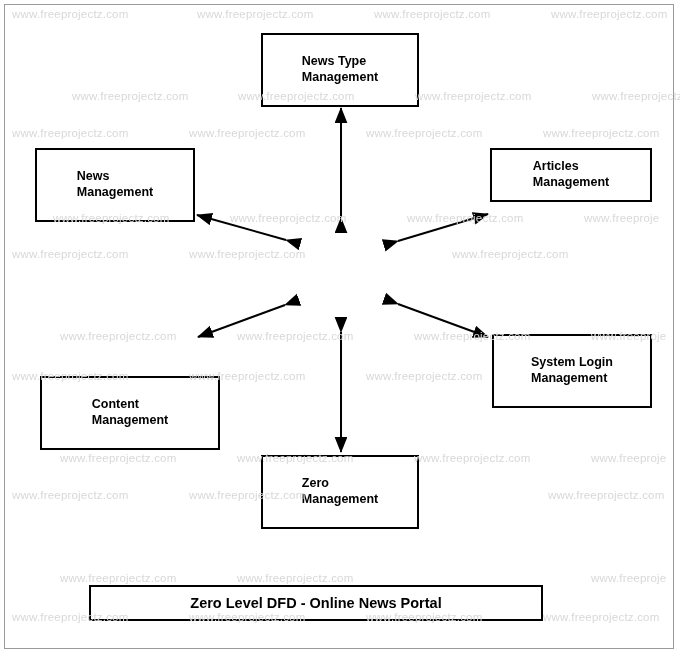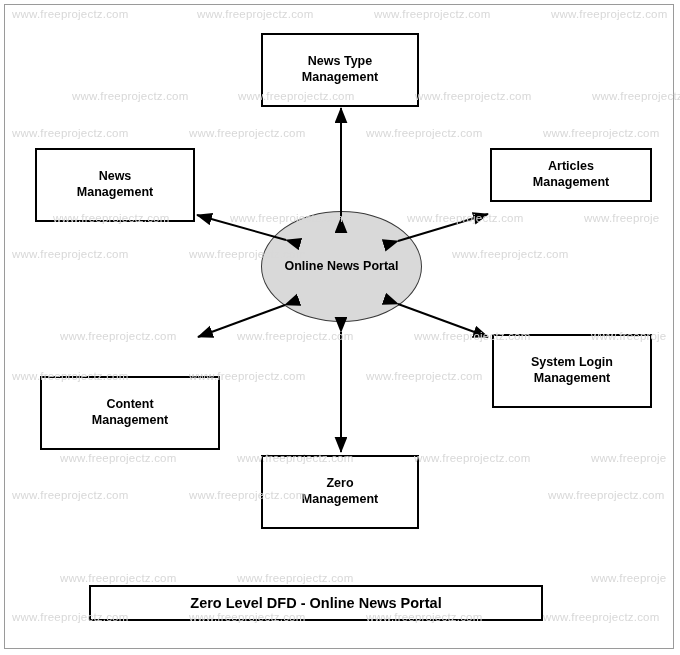--- a/index.html
+++ b/index.html
@@ -52,21 +52,21 @@
     height: 655px;
     z-index: 2;
   }
   .node {
     position: absolute;
     border: 2px solid #000000;
     background: #ffffff;
     display: flex;
     align-items: center;
     justify-content: center;
-    text-align: center;
+    text-align: left;
     font-weight: bold;
     font-size: 12.5px;
     line-height: 1.25;
     color: #000000;
     box-sizing: border-box;
     z-index: 6;
   }
   .node .lbl { display: block; }
 
   .center-circle {
@@ -225,26 +225,19 @@
       </div>
     </div>
 
     <div class="node" style="left:261px; top:455px; width:158px; height:74px;">
       <div>
         <span class="lbl">Zero</span>
         <span class="lbl">Management</span>
       </div>
     </div>
 
-    <div class="center-circle" style="left:261px; top:211px; width:161px; height:111px;">
-      <div>
-        <span class="lbl">Online</span>
-        <span class="lbl">News</span>
-        <span class="lbl">Portal</span>
-      </div>
-    </div>
 
     <div class="caption" style="left:89px; top:585px; width:454px; height:36px;">
       <span>Zero Level DFD - Online News Portal</span>
     </div>
 
   </div>
 </div>
 
 </body></html>

